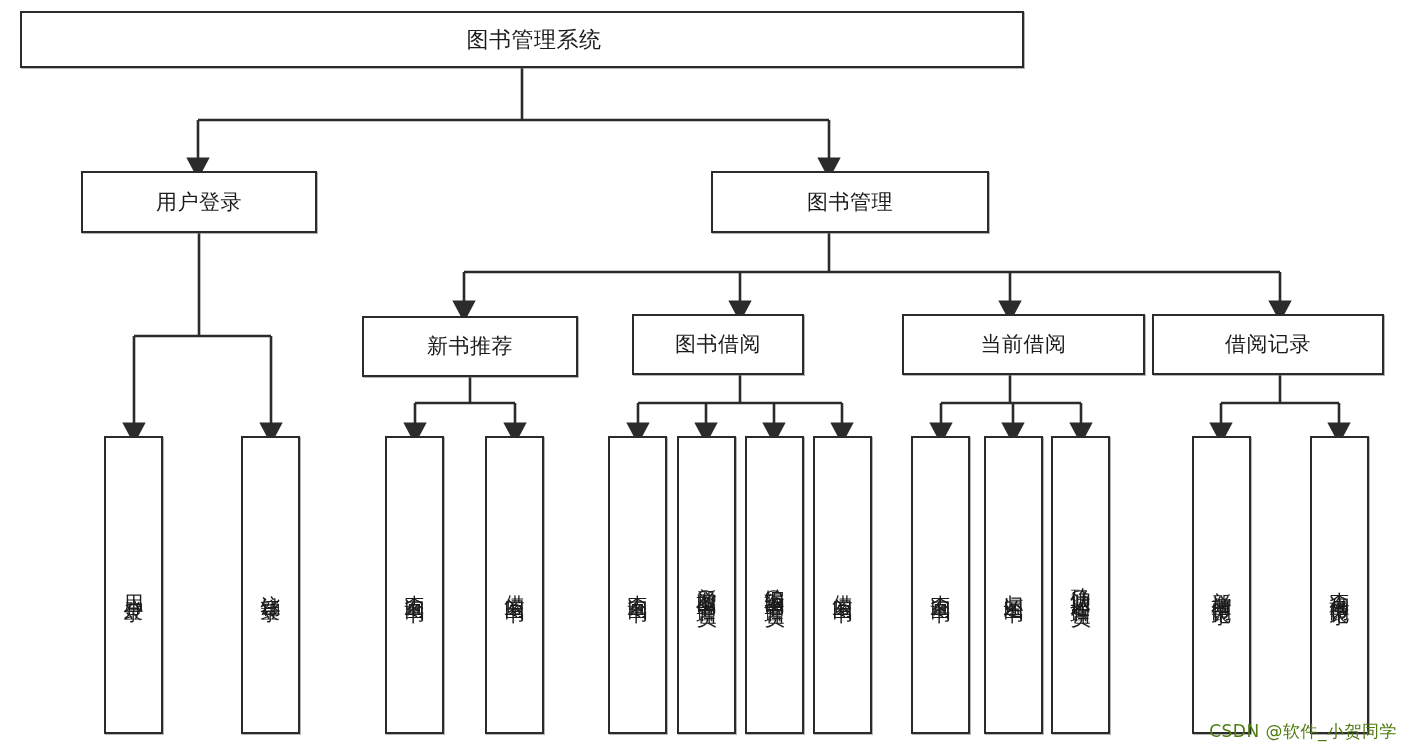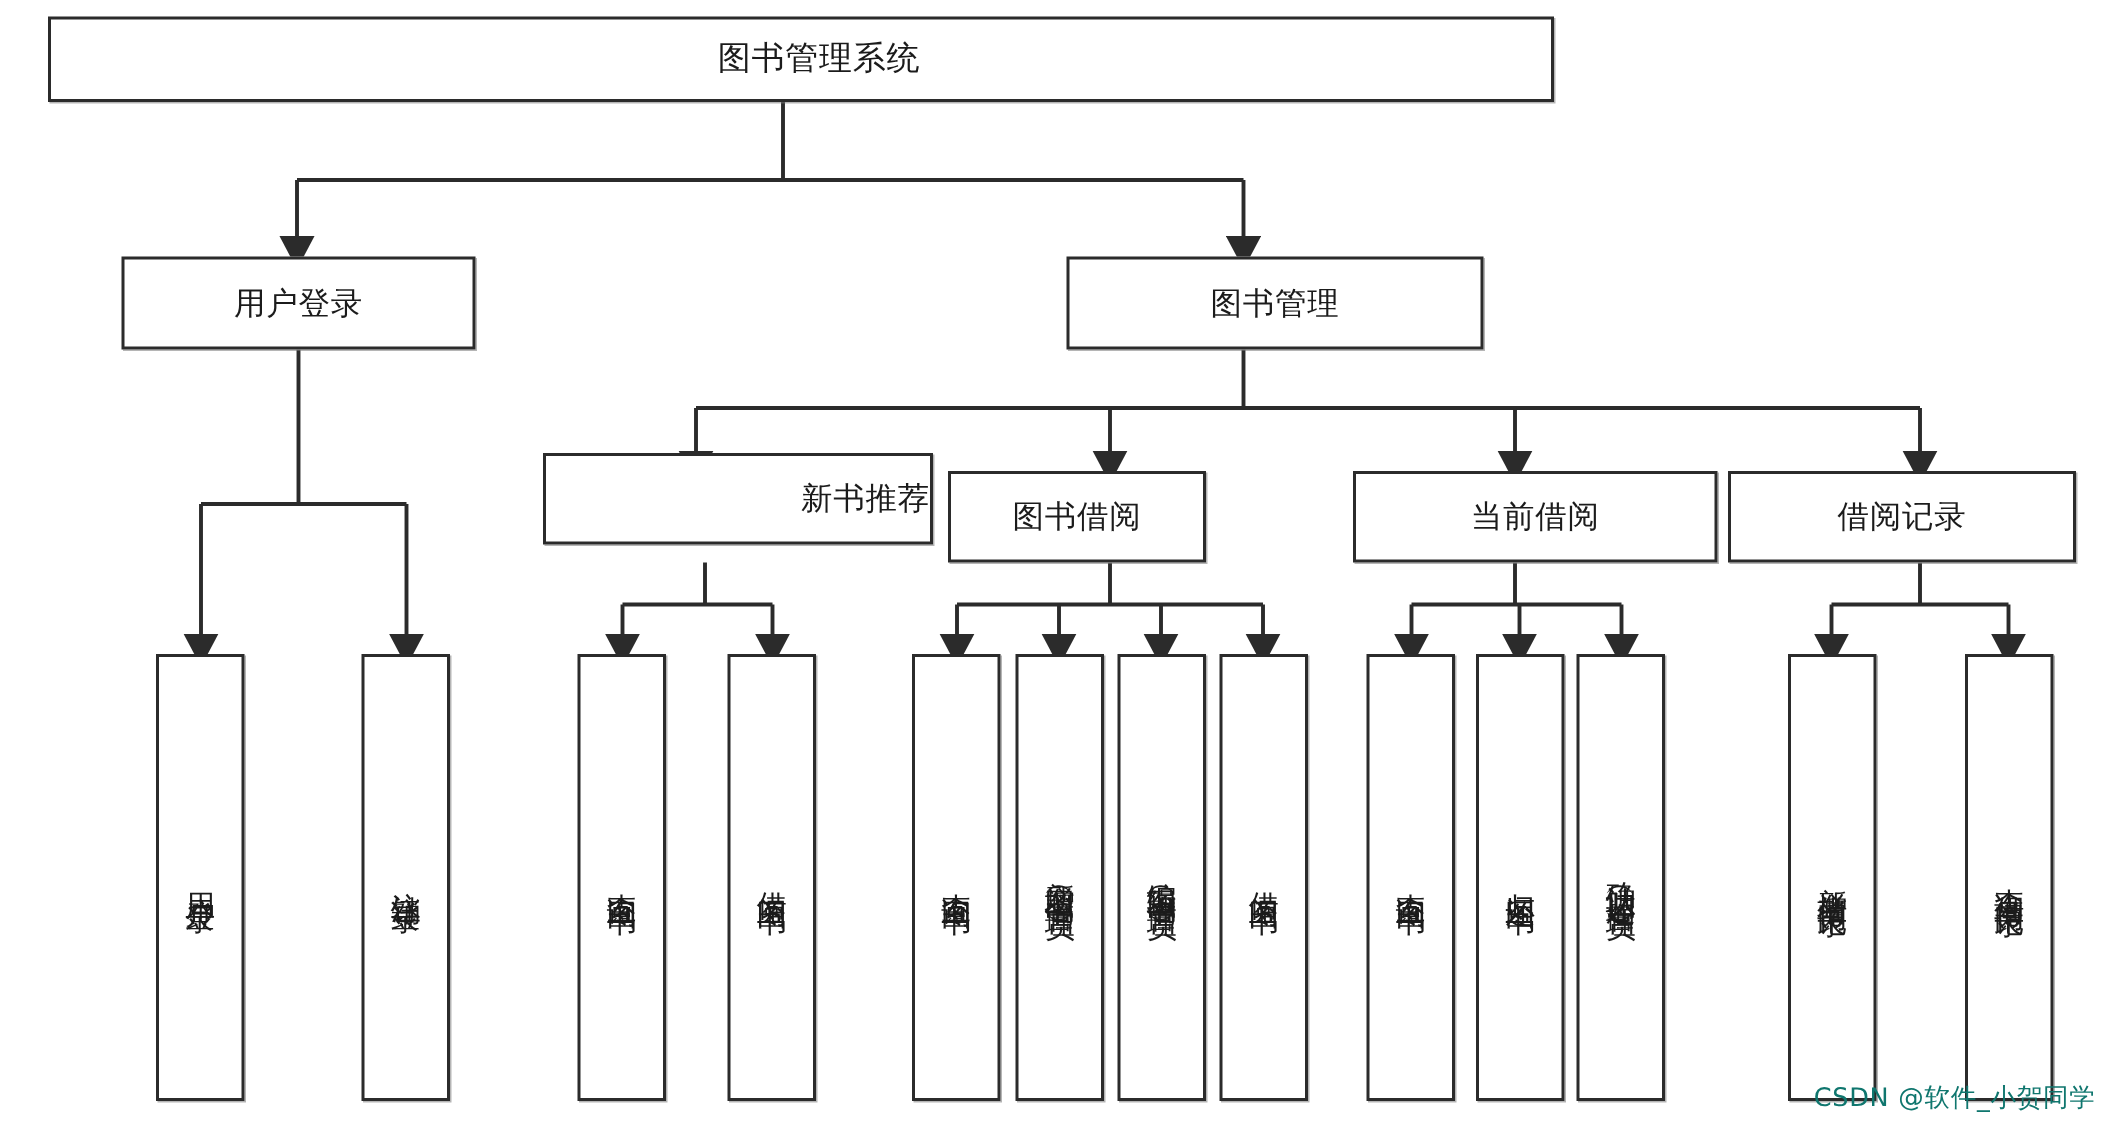--- a/index.html
+++ b/index.html
@@ -64,21 +64,21 @@
     font-size: 20px;
     line-height: 1.25;
     letter-spacing: 3px;
     max-height: 100%;
   }
   #watermark {
     position: absolute;
     right: 8px;
     bottom: 4px;
     font-size: 17px;
-    color: #0f766e;
+    color: #4d7c0f;
     letter-spacing: 0.5px;
     z-index: 5;
     white-space: nowrap;
   }
 </style>
 </head>
 <body>
 
 <div id="diagram-canvas">
 
@@ -138,30 +138,30 @@
 
     <g stroke="#2b2b2b" stroke-width="2.6" fill="none">
       <path d="M1280,375 L1280,403"></path>
       <path d="M1221,403 L1339,403"></path>
       <path d="M1221,403 L1221,425" marker-end="url(#arrowhead)"></path>
       <path d="M1339,403 L1339,425" marker-end="url(#arrowhead)"></path>
     </g>
   </svg>
 
   <div id="node-layer">
-      <div class="node horiz root" style="left: 32px; top: 11px; width: 1004px; height: 57px; padding-left: 24px;">
+      <div class="node horiz root" style="left: 20px; top: 11px; width: 1004px; height: 57px; padding-left: 24px;">
         <span class="node-label">图书管理系统</span>
       </div>
       <div class="node horiz" style="left: 81px; top: 171px; width: 236px; height: 62px;">
         <span class="node-label">用户登录</span>
       </div>
       <div class="node horiz" style="left: 711px; top: 171px; width: 278px; height: 62px;">
         <span class="node-label">图书管理</span>
       </div>
-      <div class="node horiz" style="left: 362px; top: 302px; width: 260px; height: 61px; justify-content: flex-end;">
+      <div class="node horiz" style="left: 362px; top: 316px; width: 216px; height: 61px;">
         <span class="node-label">新书推荐</span>
       </div>
       <div class="node horiz" style="left: 632px; top: 314px; width: 172px; height: 61px;">
         <span class="node-label">图书借阅</span>
       </div>
       <div class="node horiz" style="left: 902px; top: 314px; width: 243px; height: 61px;">
         <span class="node-label">当前借阅</span>
       </div>
       <div class="node horiz" style="left: 1152px; top: 314px; width: 232px; height: 61px;">
         <span class="node-label">借阅记录</span>

